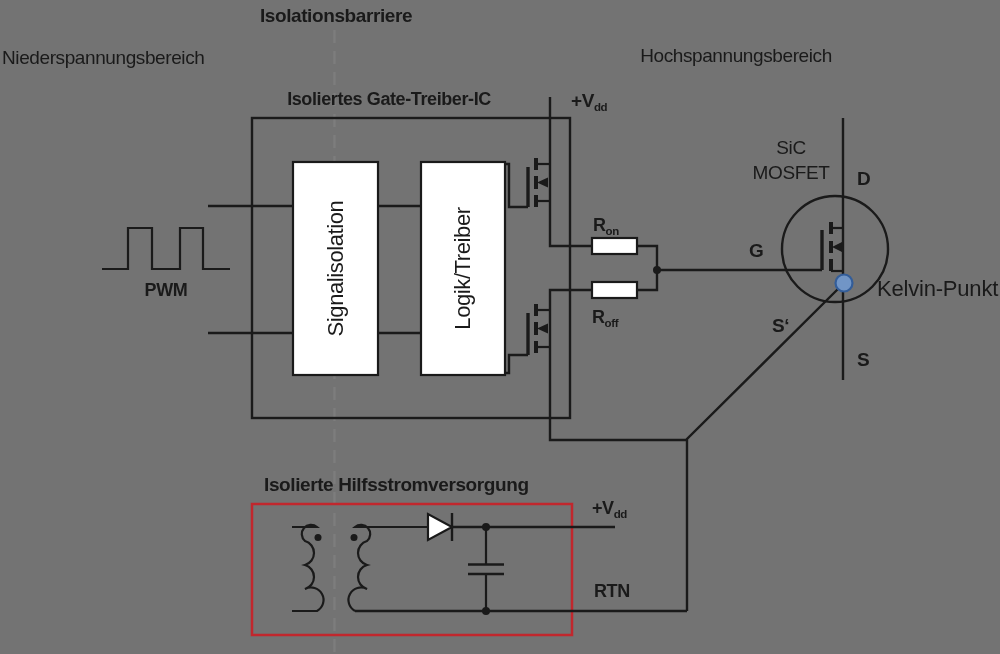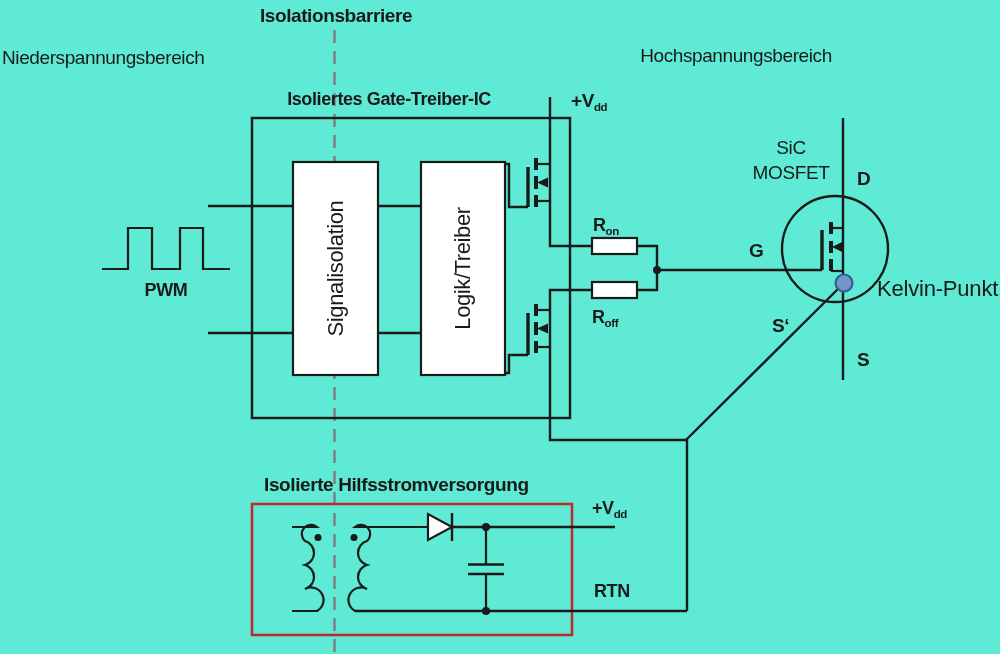--- a/index.html
+++ b/index.html
@@ -1,17 +1,17 @@
 <!DOCTYPE html>
 <html><head>
 <meta charset="utf-8">
 <style>
   html,body{margin:0;padding:0;background:#fff;}
   .stage{
-    position:relative;width:1000px;height:654px;background:#5eead4;
+    position:relative;width:1000px;height:654px;background:#737373;
     font-family:"Liberation Sans", sans-serif;
   }
   svg text{fill:#1a1a1a;letter-spacing:-0.4px;}
   .lbl{font-size:19px;}
   .lbl-b{font-size:19px;font-weight:bold;}
   .lbl-b18{font-size:18px;font-weight:bold;}
   .sub{font-size:11.5px;font-weight:bold;}
   .rot{font-size:22px;}
   .kelvin-txt{font-size:22px;letter-spacing:-0.2px;}
   .wire{stroke:#1a1a1a;stroke-width:2.4;fill:none;}

